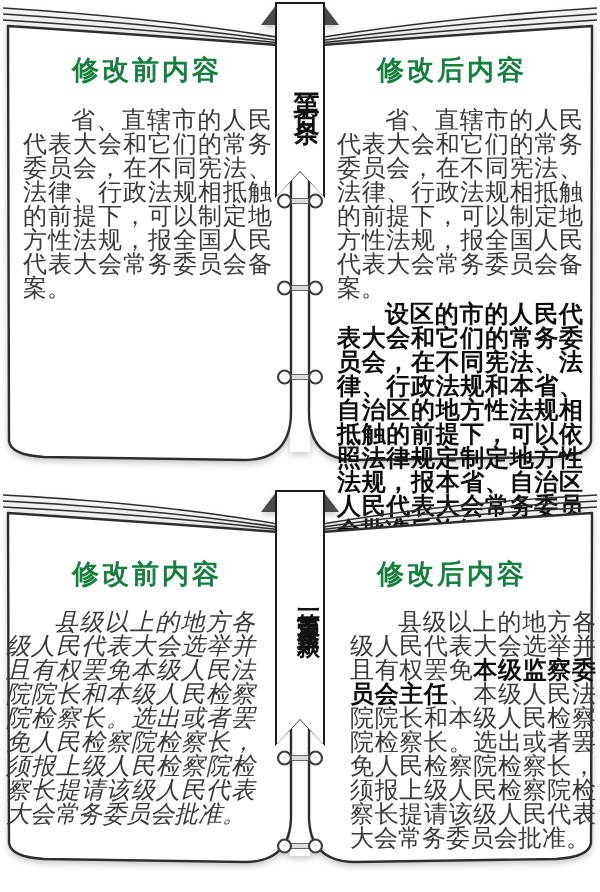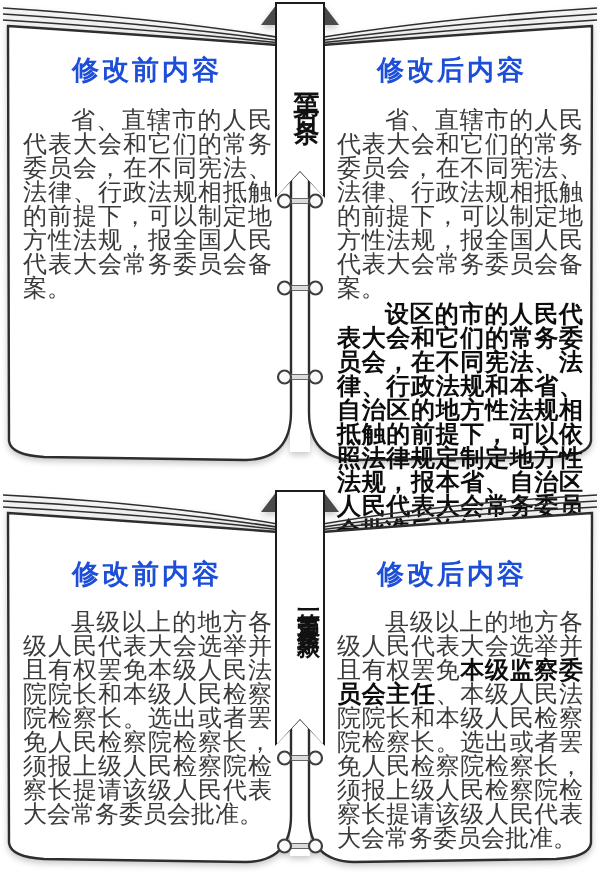--- a/index.html
+++ b/index.html
@@ -7,21 +7,21 @@
     width:600px;height:892px;position:relative;background:#ffffff;
     font-family:"Liberation Sans","DejaVu Sans",sans-serif;
     -webkit-font-smoothing:antialiased;
   }
   .stage{position:absolute;left:0;top:0;width:600px;height:892px;overflow:hidden;}
   .book{position:absolute;left:0;width:600px;}
   #book1{top:0;height:478px;}
   #book2{top:486px;height:406px;}
   .book svg.art{position:absolute;left:0;top:0;filter:drop-shadow(0 3px 3px rgba(0,0,0,0.22));}
   .hdr{
-    position:absolute;text-align:center;font-weight:700;color:#1d4ed8;
+    position:absolute;text-align:center;font-weight:700;color:#15803d;
     font-size:27px;letter-spacing:3px;white-space:nowrap;
   }
   .body-block{position:absolute;font-size:24px;line-height:24px;text-align:justify;color:#3a3a3a;}
   .body-block p{margin:0 0 2px 0;text-indent:2em;}
   .body-block .b, .body-block p.b{font-weight:700;color:#0d0d0d;}
   
   .ribbon{
     position:absolute;width:50px;background:#1c1c1c;
     clip-path:polygon(0 0,100% 0,100% 100%,50% calc(100% - 26px),0 100%);
   }
@@ -129,26 +129,26 @@
         <circle cx="315.5" cy="272" r="6.5" fill="#fafafa" stroke="#3f3f3f" stroke-width="2.2"></circle>
       </g>
       <g>
         <rect x="282" y="357.5" width="36" height="5" rx="2.5" fill="#dcdcdc" stroke="#666" stroke-width="1.2"></rect>
         <circle cx="284.5" cy="360" r="6.5" fill="#fafafa" stroke="#3f3f3f" stroke-width="2.2"></circle>
         <circle cx="315.5" cy="360" r="6.5" fill="#fafafa" stroke="#3f3f3f" stroke-width="2.2"></circle>
       </g>
     </svg>
 
     <div class="hdr" style="left:20px;top:70px;width:254px;">修改前内容</div>
-    <div class="body-block" style="left:23px;top:124px;width:249px;">
+    <div class="body-block" style="left:6px;top:124px;width:249px;font-style:italic;">
       <p>县级以上的地方各级人民代表大会选举并且有权罢免本级人民法院院长和本级人民检察院检察长。选出或者罢免人民检察院检察长，须报上级人民检察院检察长提请该级人民代表大会常务委员会批准。</p>
     </div>
 
     <div class="hdr" style="left:326px;top:70px;width:252px;">修改后内容</div>
-    <div class="body-block" style="left:337px;top:124px;width:246px;">
+    <div class="body-block" style="left:350px;top:124px;width:246px;">
       <p><span>县级以上的地方各级人民代表大会选举并且有权罢免</span><span class="b">本级监察委员会主任</span><span>、本级人民法院院长和本级人民检察院检察长。选出或者罢免人民检察院检察长，须报上级人民检察院检察长提请该级人民代表大会常务委员会批准。</span></p>
     </div>
 
     <div class="ribbon" id="ribbon2">
       <div class="ribbon-face"></div>
       <div class="vtext">第一百零一条第二款</div>
       <svg class="fold-shade" viewBox="0 0 50 30" aria-hidden="true">
         <polygon points="3,29 25,8 25,15 11,29" fill="#c6c6c6" stroke="#8a8a8a" stroke-width="1"></polygon>
         <polygon points="47,29 25,8 25,15 39,29" fill="#c6c6c6" stroke="#8a8a8a" stroke-width="1"></polygon>
       </svg>

